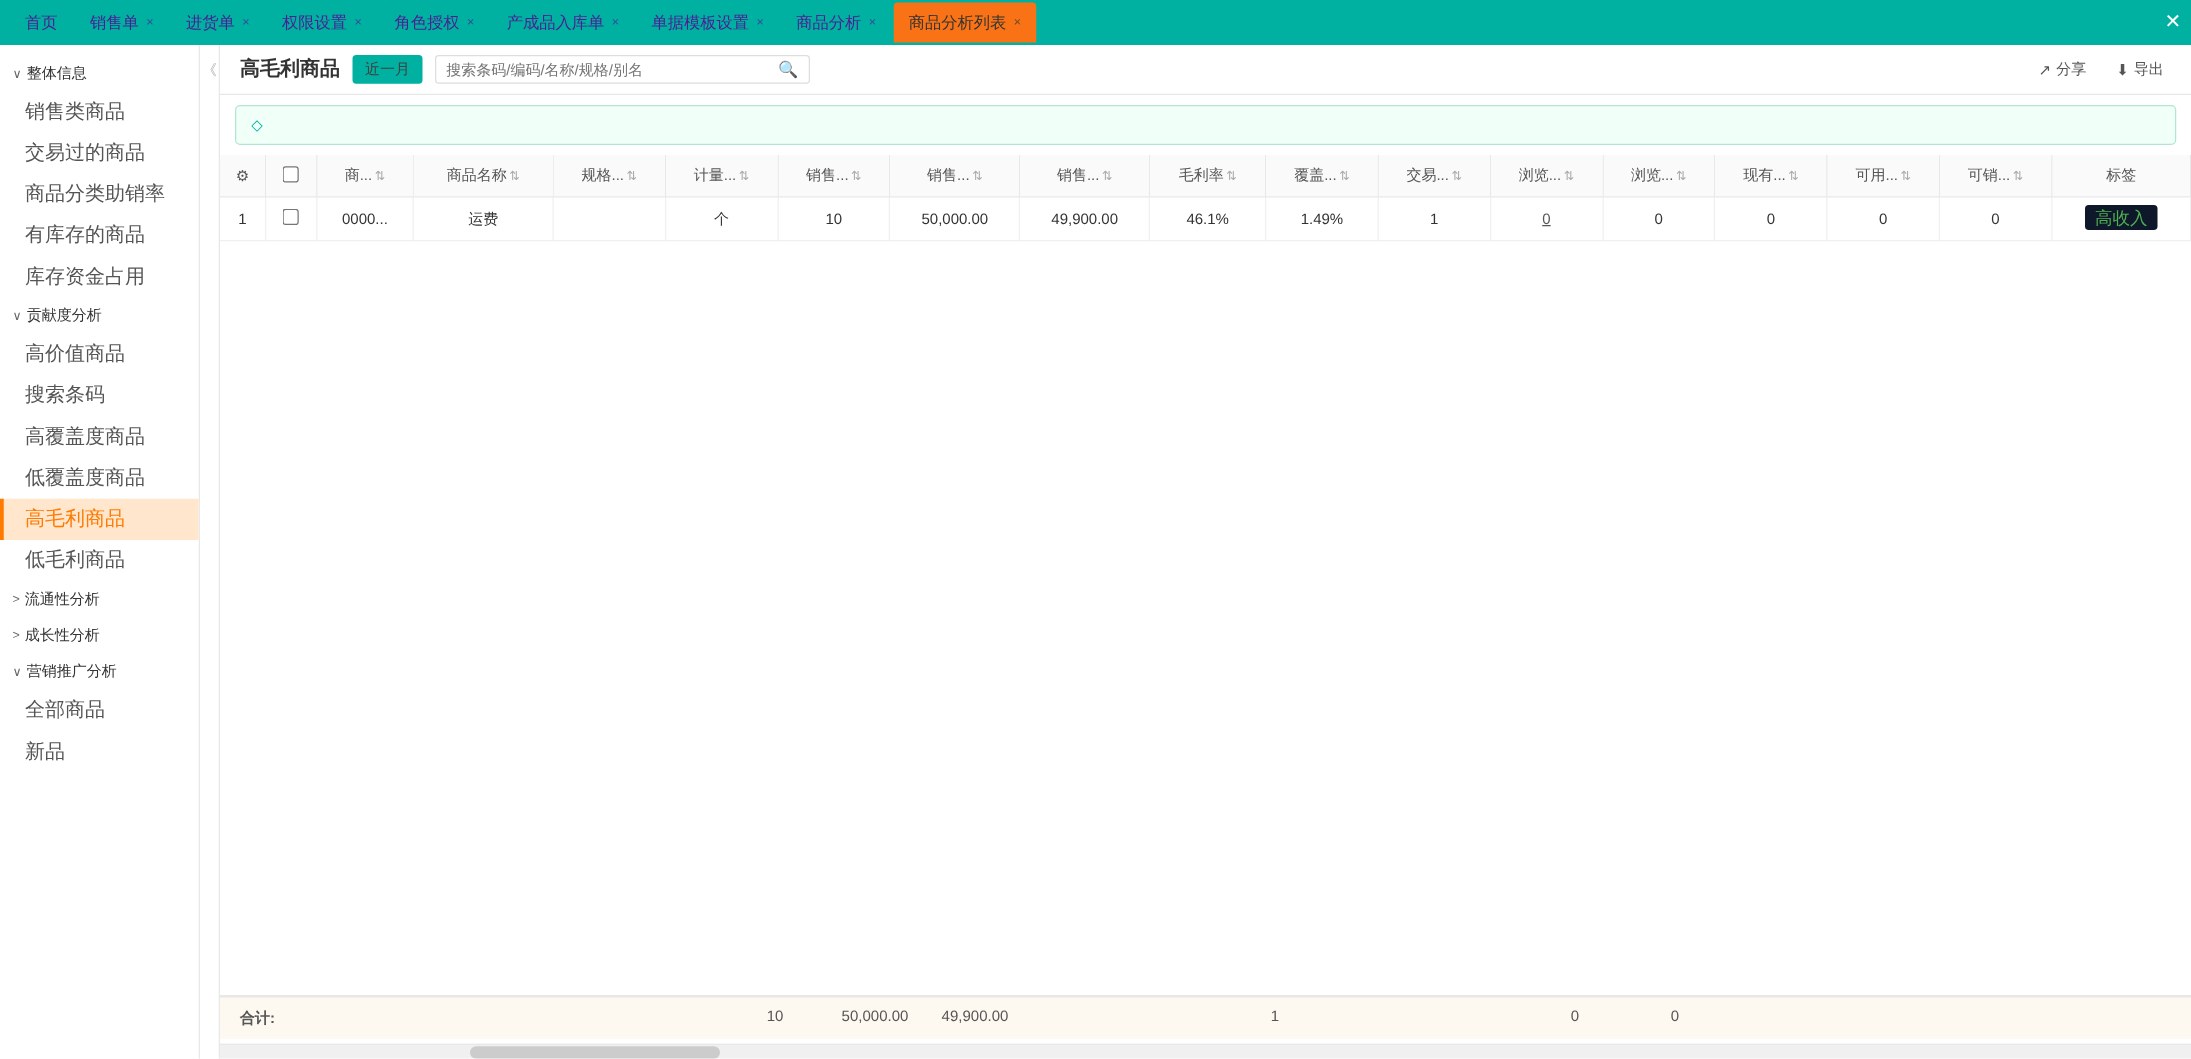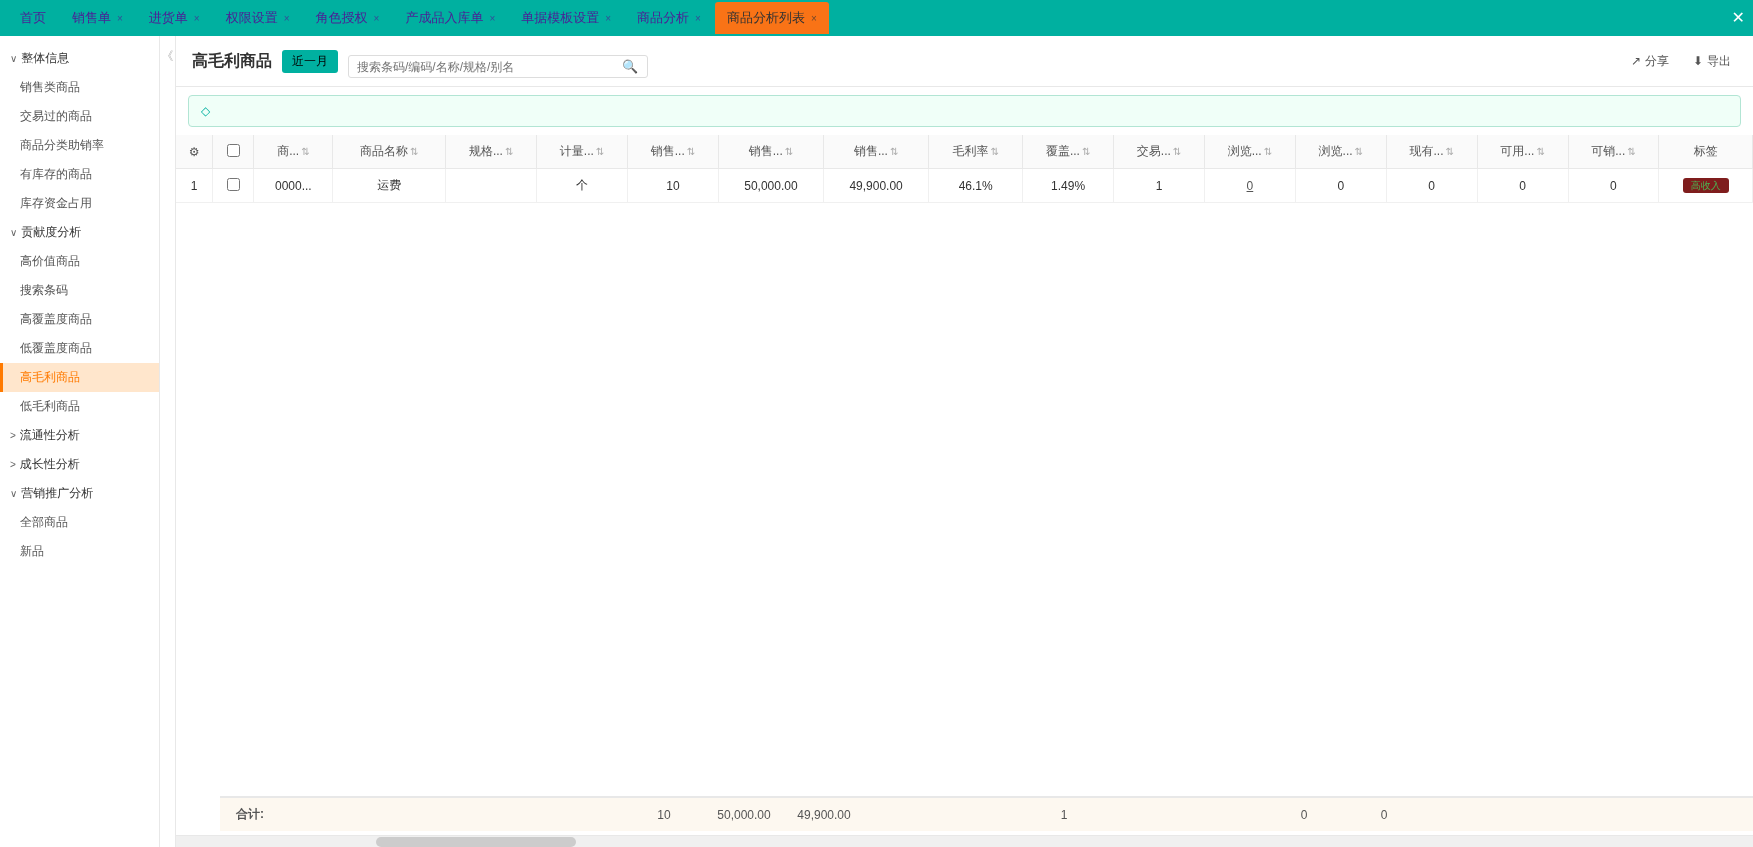--- a/index.html
+++ b/index.html
@@ -70,21 +70,21 @@
       color: #333;
       cursor: pointer;
     }
     .sidebar-group-title .arrow {
       margin-right: 4px;
       font-size: 10px;
       color: #666;
     }
     .sidebar-item {
       padding: 6px 10px 6px 20px;
-      font-size: 12px;
+      font-size: 16px;
       color: #555;
       cursor: pointer;
     }
     .sidebar-item.active {
       background: #ffe6cc;
       color: #ff7a00;
       border-left: 3px solid #ff7a00;
       padding-left: 17px;
     }
 
@@ -119,36 +119,35 @@
       border-bottom: 1px solid #e8e8e8;
     }
     .content-title {
       font-size: 16px;
       font-weight: bold;
       color: #333;
       white-space: nowrap;
     }
     .time-filter-btn {
       background: #00b0a0;
-      color: #000000;
+      color: #404040;
       border: none;
       padding: 3px 10px;
       border-radius: 3px;
       font-size: 12px;
       cursor: pointer;
     }
     .search-box {
       display: flex;
       align-items: center;
       border: 1px solid #ddd;
       border-radius: 3px;
       padding: 3px 8px;
       flex: 1;
       max-width: 300px;
-      margin-top: 11px;
     }
     .search-box input {
       border: none;
       outline: none;
       font-size: 12px;
       color: #999;
       width: 100%;
       background: transparent;
     }
     .search-icon { color: #aaa; font-size: 13px; cursor: pointer; }
@@ -218,40 +217,38 @@
     thead th .sort-icon { color: #aaa; font-size: 10px; }
     tbody td {
       border-bottom: 1px solid #f0f0f0;
       border-right: 1px solid #f0f0f0;
       padding: 8px 6px;
       text-align: center;
       color: #333;
       white-space: nowrap;
     }
     .tag-badge {
-      background: #7f1d1d;
+      background: #0f172a;
       color: #4caf50;
       padding: 2px 8px;
       border-radius: 3px;
-      font-size: 10px;
+      font-size: 14px;
     }
     .link-cell { color: #555; text-decoration: underline; cursor: pointer; }
 
     
     .totals-bar {
       display: flex;
-      align-items: center;
       border-top: 2px solid #e8e8e8;
       padding: 8px 16px;
       background: #fdf8f0;
       font-size: 12px;
       color: #555;
       position: sticky;
       bottom: 16px;
-      margin-left: 44px;
     }
     .totals-label { font-weight: bold; margin-right: 20px; }
     .totals-cell {
       min-width: 80px;
       text-align: center;
       padding: 0 6px;
     }
 
     
     .scroll-bar {

